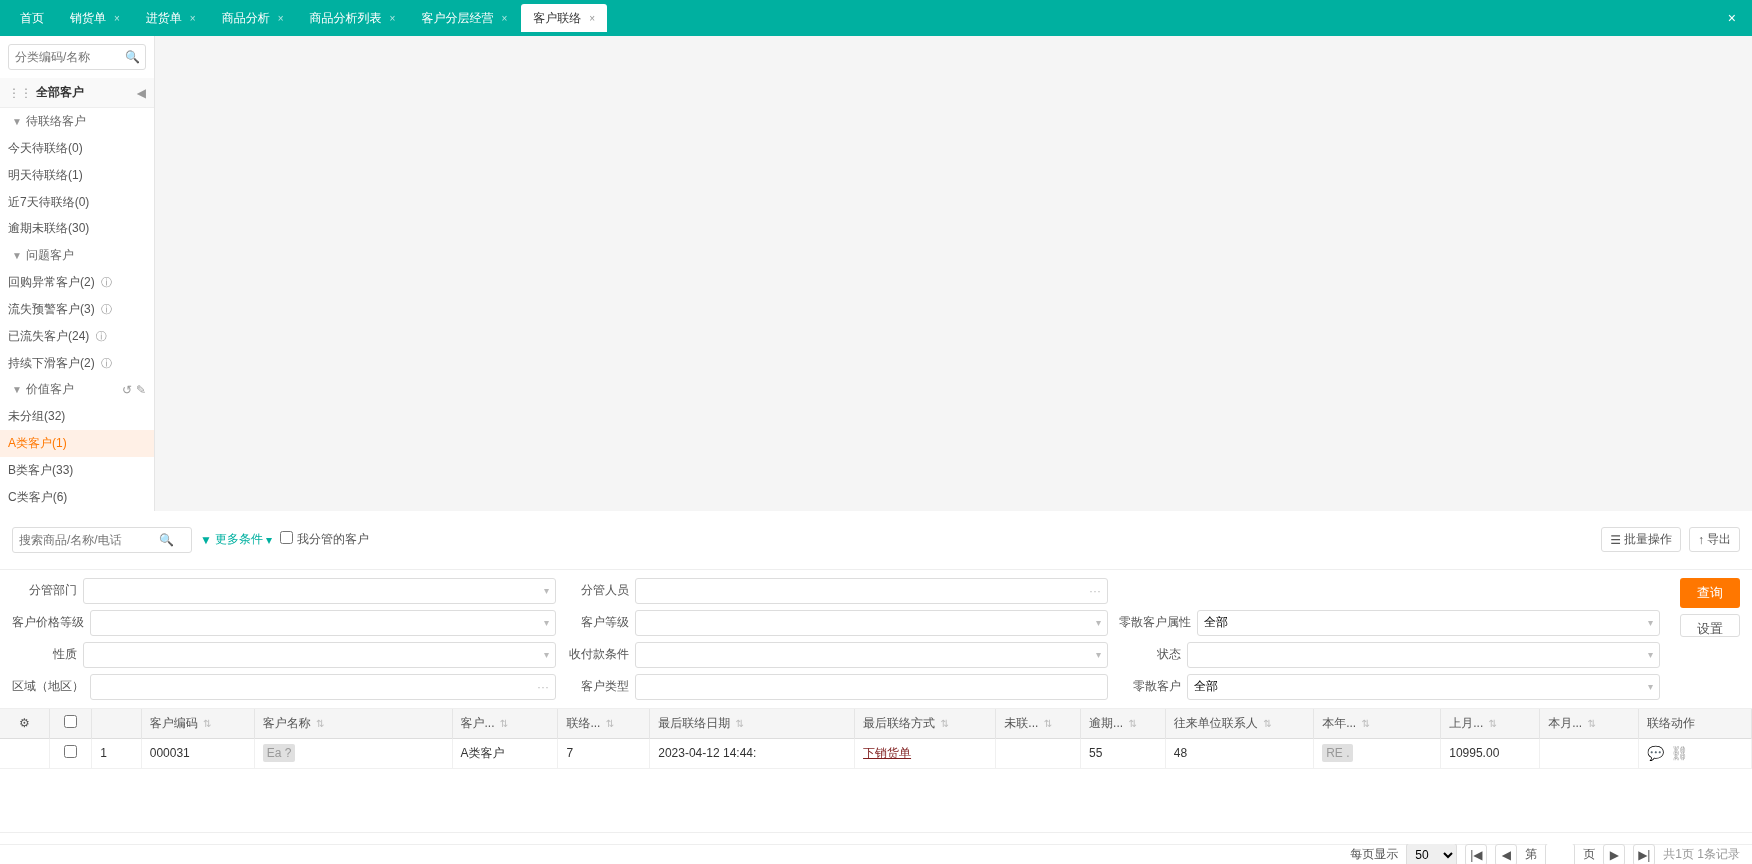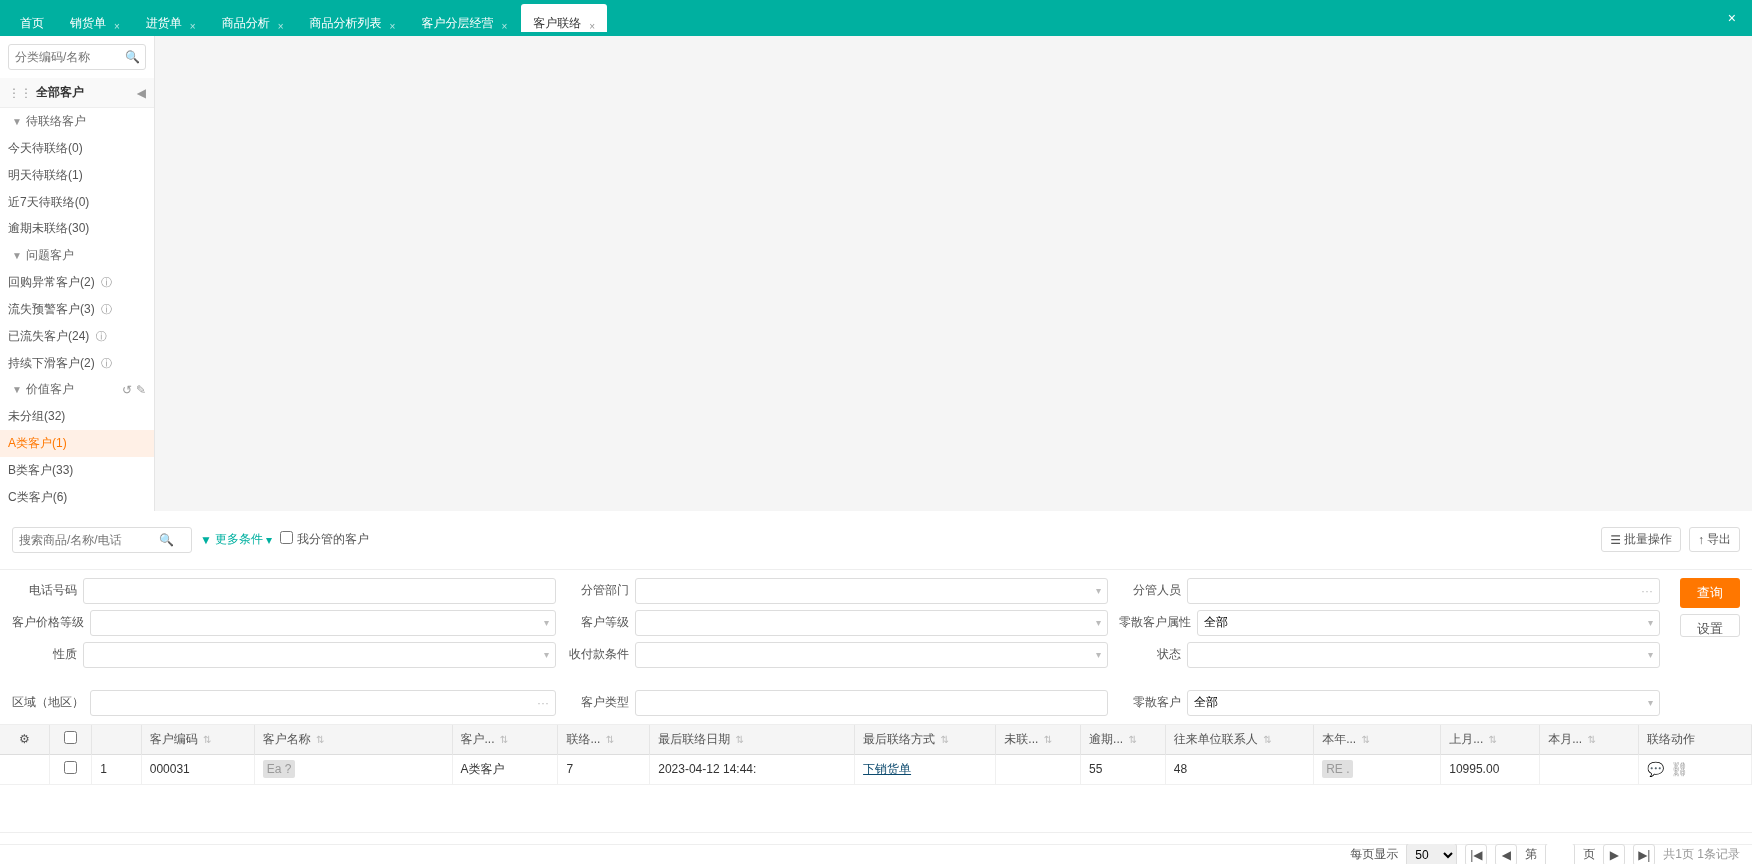--- a/index.html
+++ b/index.html
@@ -9,21 +9,21 @@
     .top-nav {
       background: #00b0a0;
       height: 36px;
       display: flex;
       align-items: center;
       padding: 0 8px;
       gap: 2px;
     }
     .nav-tab {
       display: flex;
-      align-items: flex-end;
+      align-items: center;
       padding: 0 12px;
       height: 28px;
       background: transparent;
       color: white;
       border-radius: 3px 3px 0 0;
       cursor: pointer;
       gap: 4px;
       white-space: nowrap;
     }
     .nav-tab.active { background: white; color: #333; }
@@ -227,21 +227,21 @@
     th .sort-icon { color: #bbb; font-size: 10px; margin-left: 2px; }
     td {
       padding: 6px 8px;
       color: #333;
       border-bottom: 1px solid #f0f0f0;
       border-right: 1px solid #f0f0f0;
       white-space: nowrap;
       overflow: hidden;
       text-overflow: ellipsis;
     }
-    .link-text { color: #0c4a6e; cursor: pointer; text-decoration: underline; }
+    .link-text { color: #7f1d1d; cursor: pointer; text-decoration: underline; }
     .action-icons { display: flex; gap: 6px; }
     .action-icon { color: #999; cursor: pointer; font-size: 14px; }
 
     
     .bottom-bar {
       background: white;
       border-top: 1px solid #eee;
       padding: 6px 12px;
       display: flex;
       align-items: center;
@@ -465,26 +465,20 @@
           <span>导出</span>
         </div>
       </div>
     </div>
 
     <div style="background:white; border-bottom:1px solid #eee; padding:8px 12px; display:flex; gap:8px;">
       <div style="flex:1;">
 
         <div style="display:grid; grid-template-columns:1fr 1fr 1fr; gap:6px 8px; margin-bottom:6px;">
           <div class="filter-cell">
-            <span class="fl">电话号码</span>
-            <div class="fv">
-              <input type="text" value="" style="">
-            </div>
-          </div>
-          <div class="filter-cell">
             <span class="fl">分管部门</span>
             <div class="fv">
               <span></span>
               <span class="chev">▾</span>
             </div>
           </div>
           <div class="filter-cell">
             <span class="fl">分管人员</span>
             <div class="fv" style="flex:1;">
               <input type="text" style="flex: 1 1 0%; border: none; outline: none; width: 80%; background: transparent; font-size: 12px;" value="">
@@ -510,21 +504,21 @@
           </div>
           <div class="filter-cell">
             <span class="fl" style="min-width:75px;">零散客户属性</span>
             <div class="fv">
               <span>全部</span>
               <span class="chev">▾</span>
             </div>
           </div>
         </div>
 
-        <div style="display:grid; grid-template-columns:1fr 1fr 1fr; gap:6px 8px; margin-bottom:22px;">
+        <div style="display:grid; grid-template-columns:1fr 1fr 1fr; gap:6px 8px; margin-bottom:6px;">
           <div class="filter-cell">
             <span class="fl">性质</span>
             <div class="fv">
               <span></span>
               <span class="chev">▾</span>
             </div>
           </div>
           <div class="filter-cell">
             <span class="fl">收付款条件</span>
             <div class="fv">

